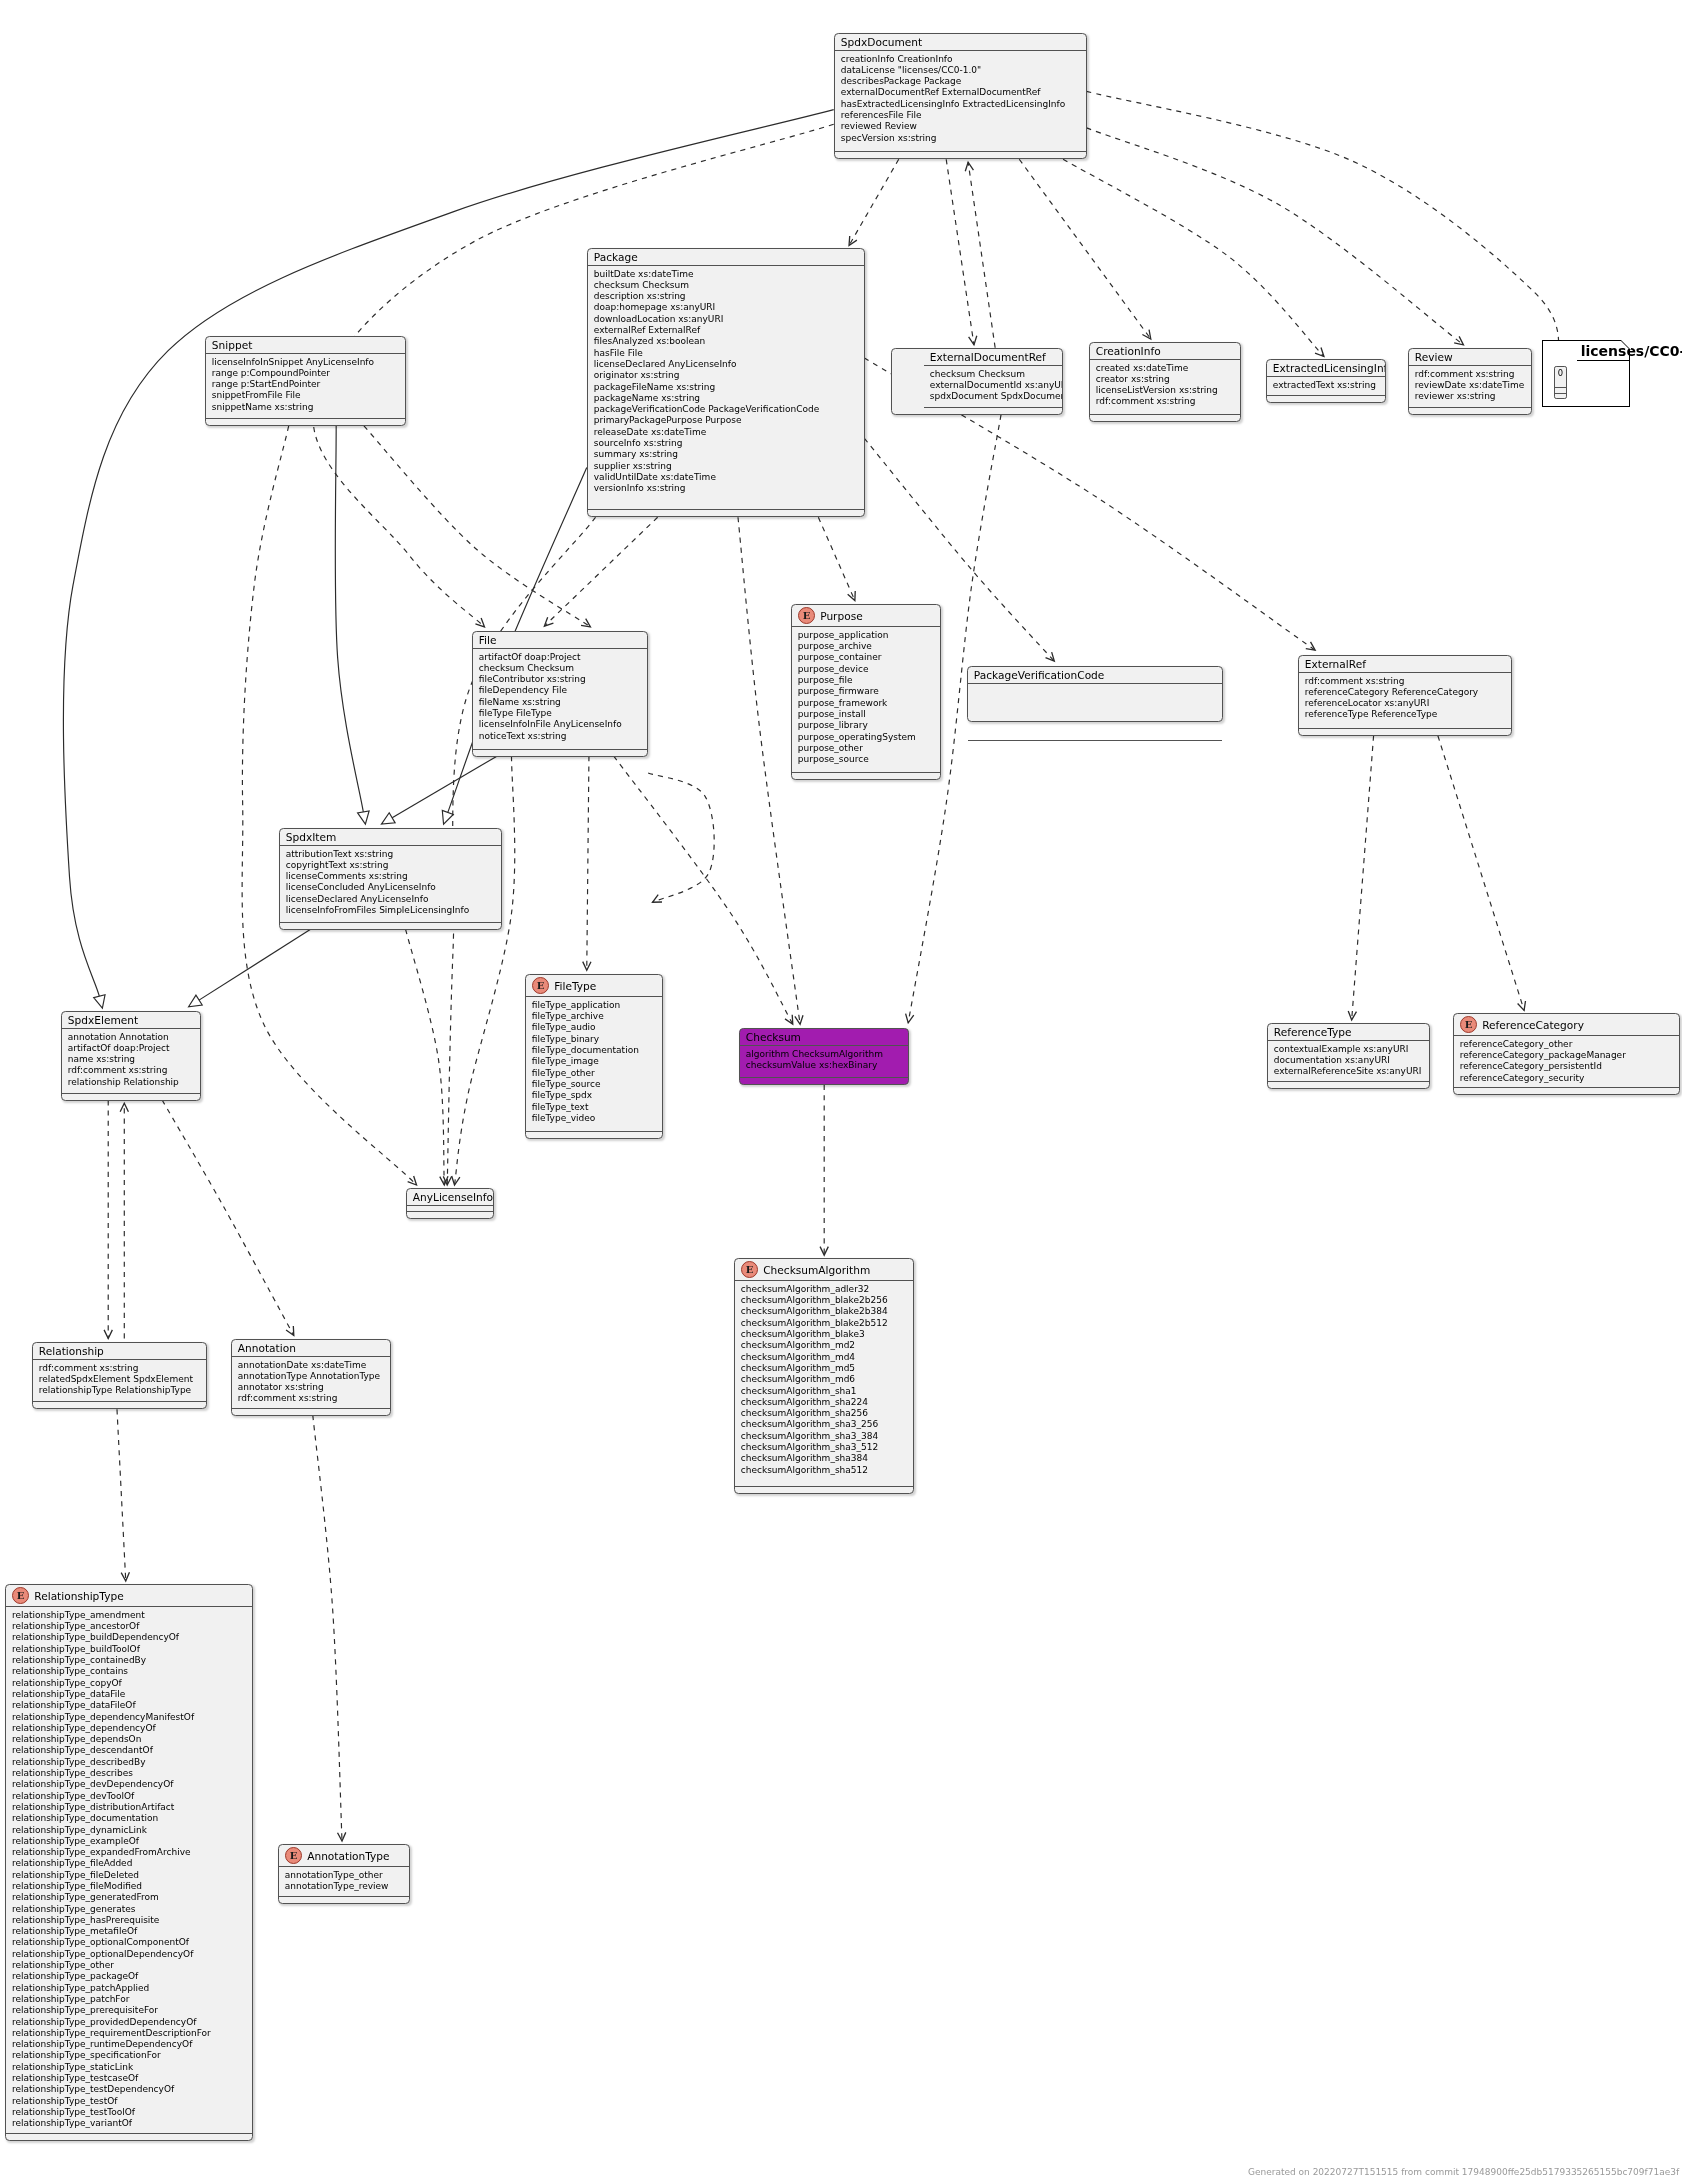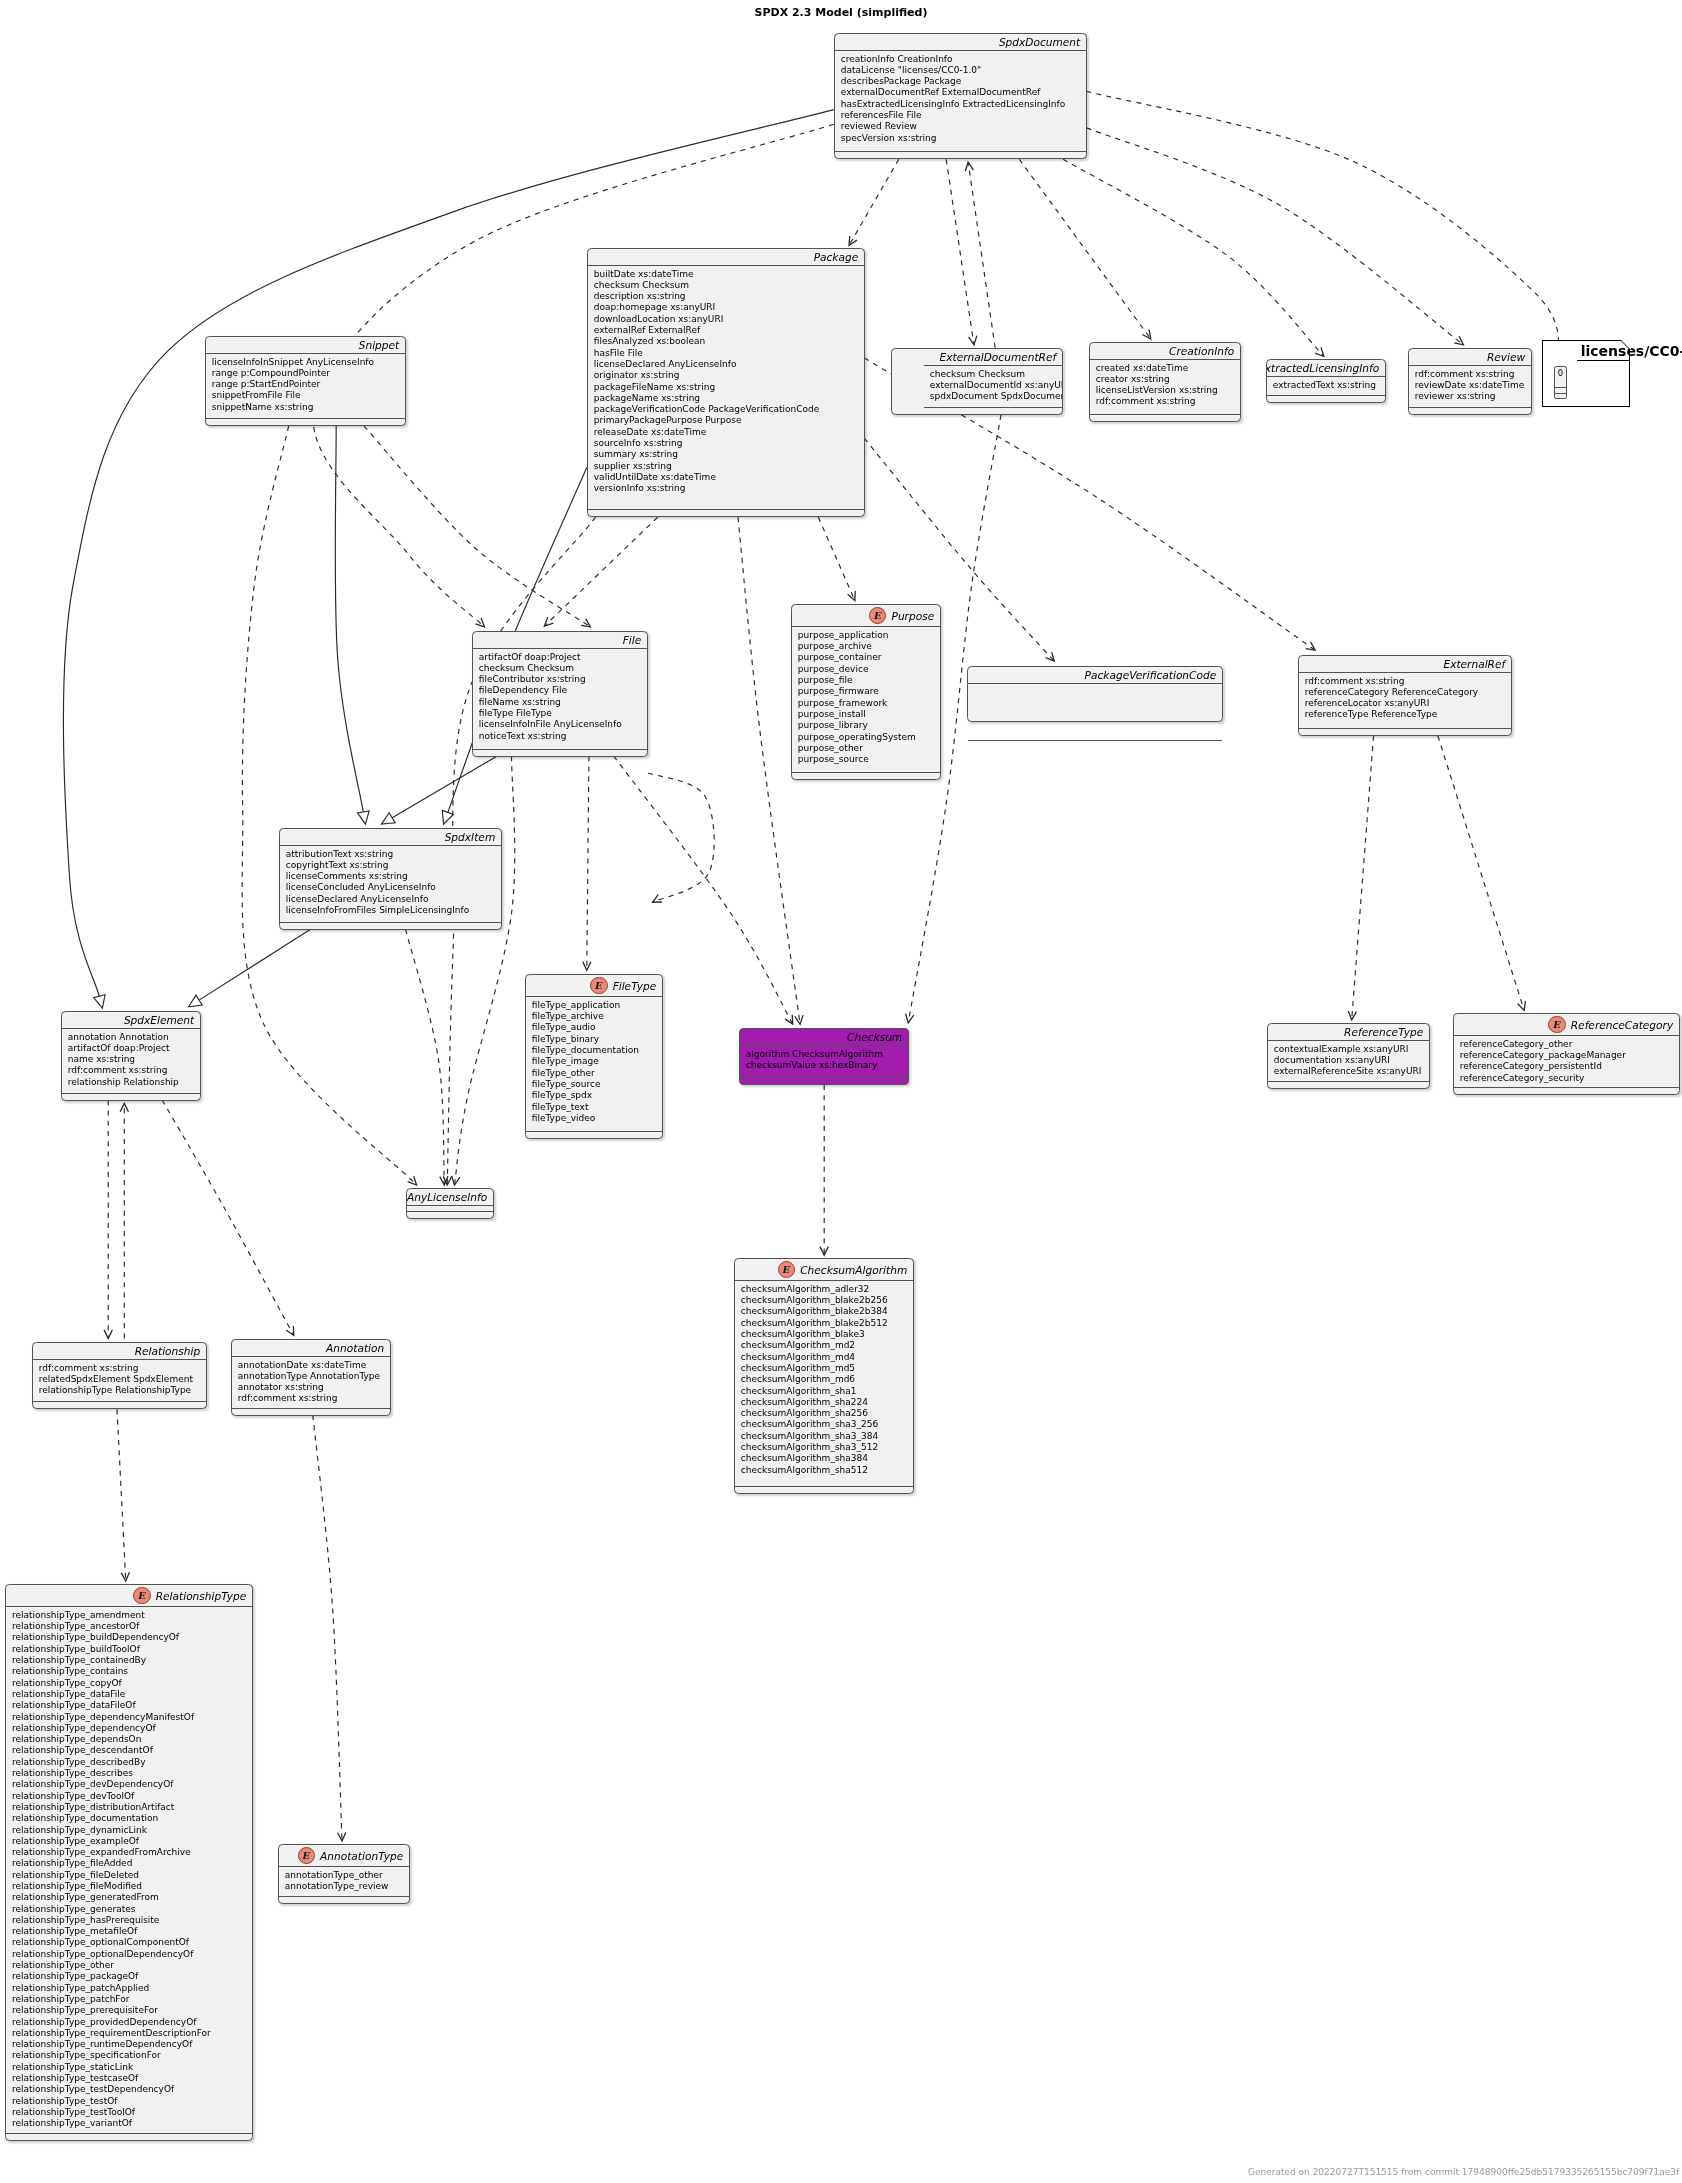--- a/index.html
+++ b/index.html
@@ -5,23 +5,23 @@
   html,body{margin:0;padding:0;background:#ffffff;}
   #canvas{position:relative;width:1682px;height:2183px;background:#ffffff;overflow:hidden;
           font-family:"DejaVu Sans",sans-serif;}
   #edges{position:absolute;left:0;top:0;z-index:1;}
   .diagram-title{position:absolute;left:0;right:0;top:5.8px;text-align:center;z-index:3;
                  font-size:11px;font-weight:bold;color:#000;}
   .diagram-footer{position:absolute;right:2.9px;bottom:5.8px;z-index:3;font-size:9px;color:#999;}
   .uml-node{position:absolute;z-index:2;background:#f1f1f1;border:1.1px solid #525252;
             border-radius:4.4px;box-shadow:1.1px 1.5px 2.2px rgba(0,0,0,.18);
             display:flex;flex-direction:column;box-sizing:border-box;}
-  .uml-title{flex:0 0 auto;display:flex;align-items:center;justify-content:flex-end;gap:5.1px;
+  .uml-title{flex:0 0 auto;display:flex;align-items:center;justify-content:flex-start;gap:5.1px;
              padding:2.2px 5.8px 1.5px;border-bottom:0.7px solid #525252;font-size:10.6px;color:#000;
-             white-space:nowrap;overflow:hidden;font-style:italic;}
+             white-space:nowrap;overflow:hidden;}
   .uml-attrs{flex:1 1 auto;padding:2.9px 5.8px 1.5px;font-size:9px;line-height:11.3px;color:#000;
              white-space:nowrap;overflow:hidden;}
   .uml-methods{flex:0 0 5.8px;border-top:0.7px solid #525252;}
   .uml-strip{flex:0 0 5.8px;border-top:0.7px solid #525252;}
   .spot{flex:0 0 auto;width:15.3px;height:15.3px;border-radius:50%;
         display:flex;align-items:center;justify-content:center;
         font-family:"DejaVu Serif",serif;font-weight:bold;font-size:10px;color:#1a1a1a;}
   
   .uml-artifact{position:absolute;z-index:2;background:#ffffff;border:1.5px solid #000;
                 box-sizing:border-box;}
@@ -104,21 +104,20 @@
       <path d="M 177.05022834927445 2152.0210520653864 L 172 2164 L 165.75584001774266 2152.5977867886986" fill="none" stroke="#2b2b2b" stroke-width="1.8"></path>
       <path d="M 428,1937 C 432.5,1980.8333333333333 448.3333333333333,2102.8333333333335 455,2200 C 461.6666666666667,2297.1666666666665 465.8333333333333,2466.6666666666665 468,2520" fill="none" stroke="#2b2b2b" stroke-width="1.6" stroke-dasharray="7 7"></path>
       <path d="M 473.17473491093256 2508.0743084644296 L 468 2520 L 461.8749517080649 2508.533362157046" fill="none" stroke="#2b2b2b" stroke-width="1.8"></path>
       <path d="M 1128,1485 L 1128,1718" fill="none" stroke="#2b2b2b" stroke-width="1.6" stroke-dasharray="7 7"></path>
       <path d="M 1133.654551943446 1706.2941876694151 L 1128 1718 L 1122.345448056554 1706.2941876694151" fill="none" stroke="#2b2b2b" stroke-width="1.8"></path>
       <path d="M 1880,1007 L 1850,1396" fill="none" stroke="#2b2b2b" stroke-width="1.6" stroke-dasharray="7 7"></path>
       <path d="M 1856.5379001662275 1384.7636366462968 L 1850 1396 L 1845.2622781335776 1383.8940513995628" fill="none" stroke="#2b2b2b" stroke-width="1.8"></path>
       <path d="M 1968,1007 L 2086,1383" fill="none" stroke="#2b2b2b" stroke-width="1.6" stroke-dasharray="7 7"></path>
       <path d="M 2087.89003093019 1370.1381267661773 L 2086 1383 L 2077.099810654275 1373.524419299576" fill="none" stroke="#2b2b2b" stroke-width="1.8"></path>
     </svg>
-  <div class="diagram-title">SPDX 2.3 Model (simplified)</div>
   <div class="diagram-footer">Generated on 20220727T151515 from commit 17948900ffe25db5179335265155bc709f71ae3f</div>
 <div class="uml-node kind-class" style="left: 834px; top: 33px; width: 253px; height: 126px; background: rgb(241, 241, 241); border-color: rgb(82, 82, 82);">
       <div class="uml-title">
         <span>SpdxDocument</span>
       </div>
       <div class="uml-attrs">
         <div class="uml-attr">creationInfo CreationInfo</div>
         <div class="uml-attr">dataLicense "licenses/CC0-1.0"</div>
         <div class="uml-attr">describesPackage Package</div>
         <div class="uml-attr">externalDocumentRef ExternalDocumentRef</div>

